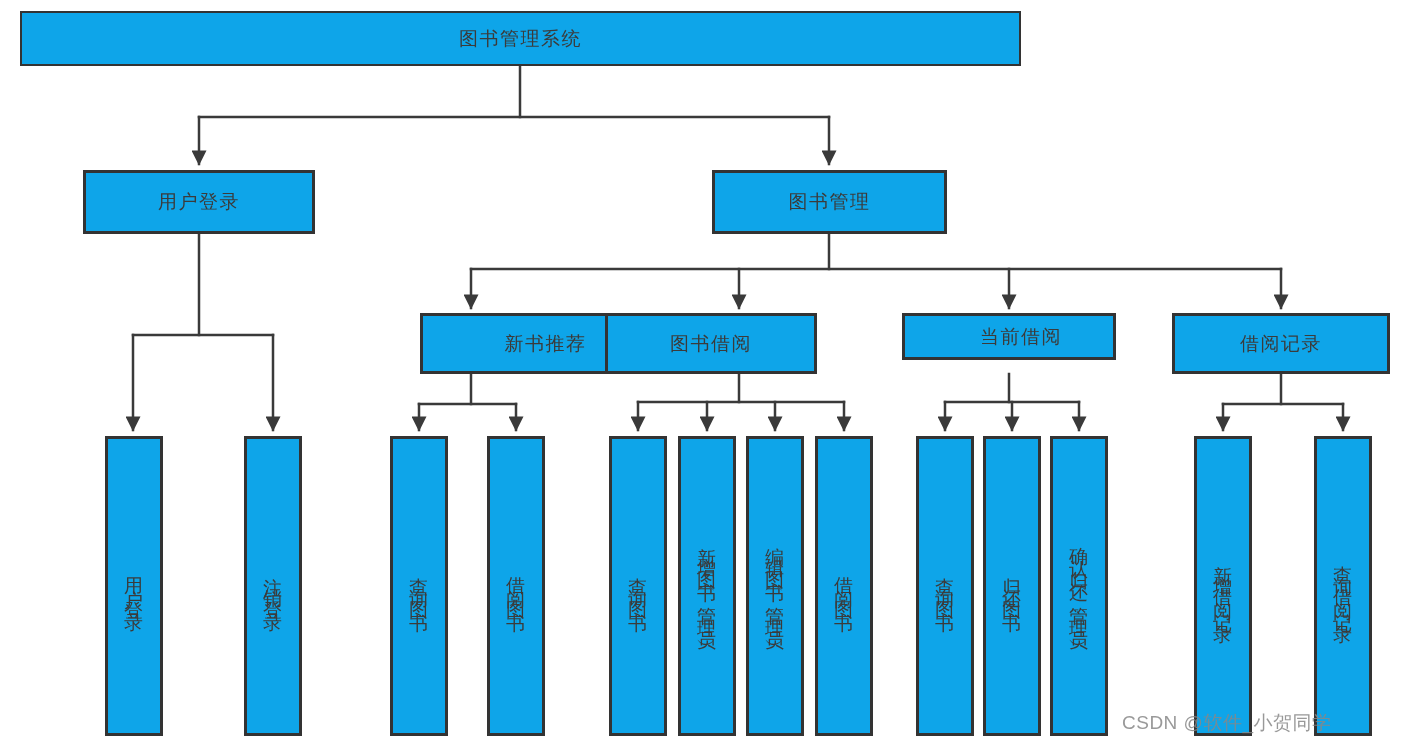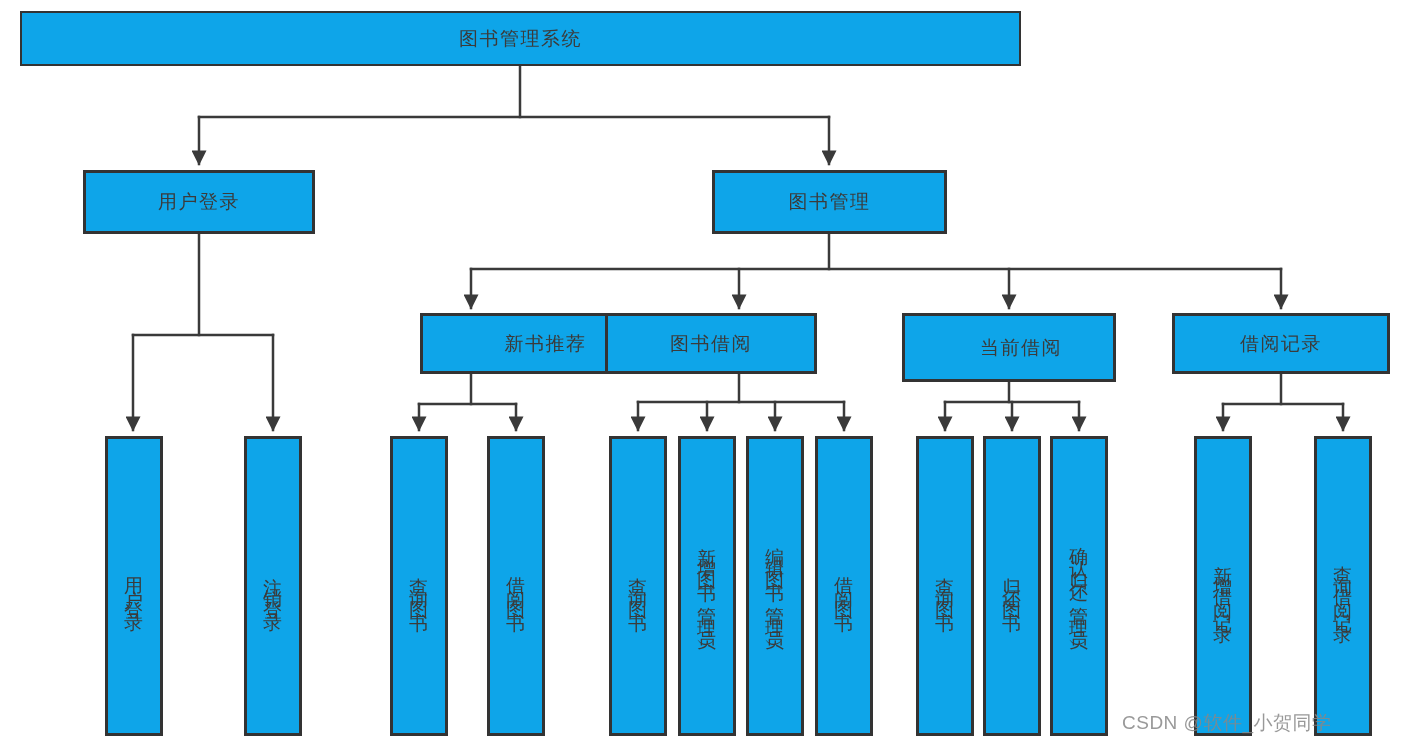--- a/index.html
+++ b/index.html
@@ -119,21 +119,21 @@
   <div class="box h-box" style="left:712px; top:170px; width:235px; height:64px;">
     <span>图书管理</span>
   </div>
 
   <div class="box h-box" style="left:380px; top:313px; width:251px; height:61px;margin-left:40px;">
     <span>新书推荐</span>
   </div>
   <div class="box h-box" style="left:605px; top:313px; width:212px; height:61px;">
     <span>图书借阅</span>
   </div>
-  <div class="box h-box" style="left:902px; top:313px; width:214px; height:69px;padding-left:24px;">
+  <div class="box h-box" style="left:902px; top:313px; width:214px; height:47px;padding-left:24px;">
     <span>当前借阅</span>
   </div>
   <div class="box h-box" style="left:1172px; top:313px; width:218px; height:61px;text-align:right;">
     <span>借阅记录</span>
   </div>
 
   <div class="box v-box" style="left:105px; top:436px; width:58px; height:300px;">
     <span>用户登录</span>
   </div>
   <div class="box v-box" style="left:244px; top:436px; width:58px; height:300px;">

